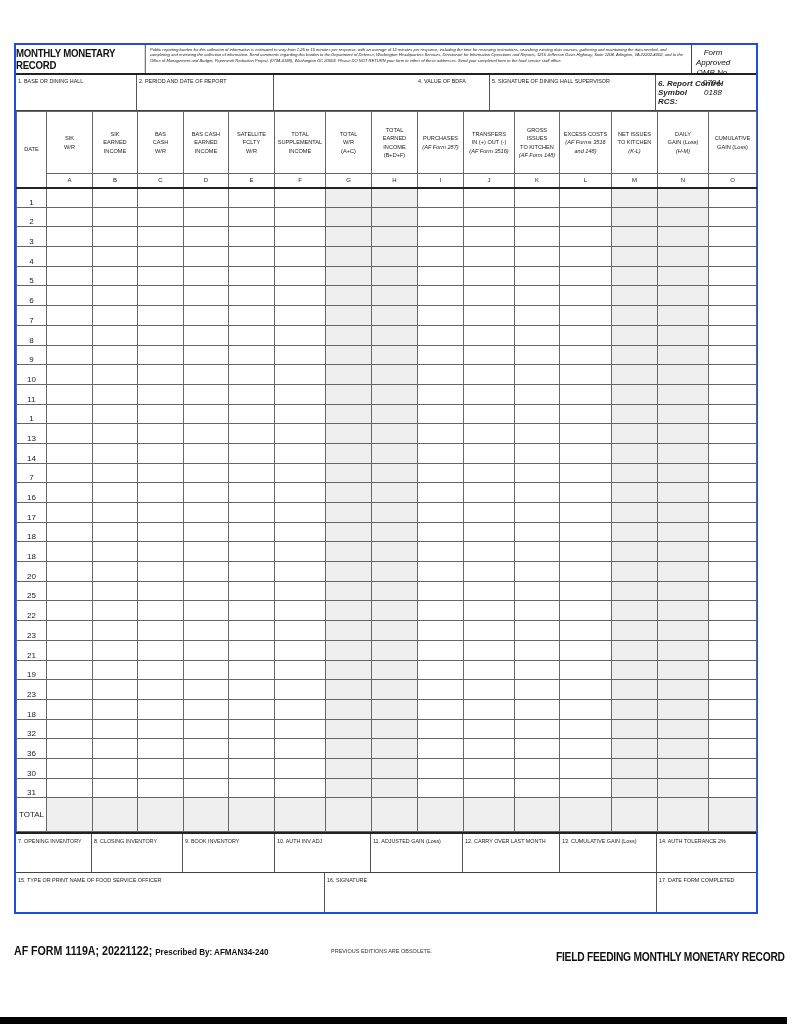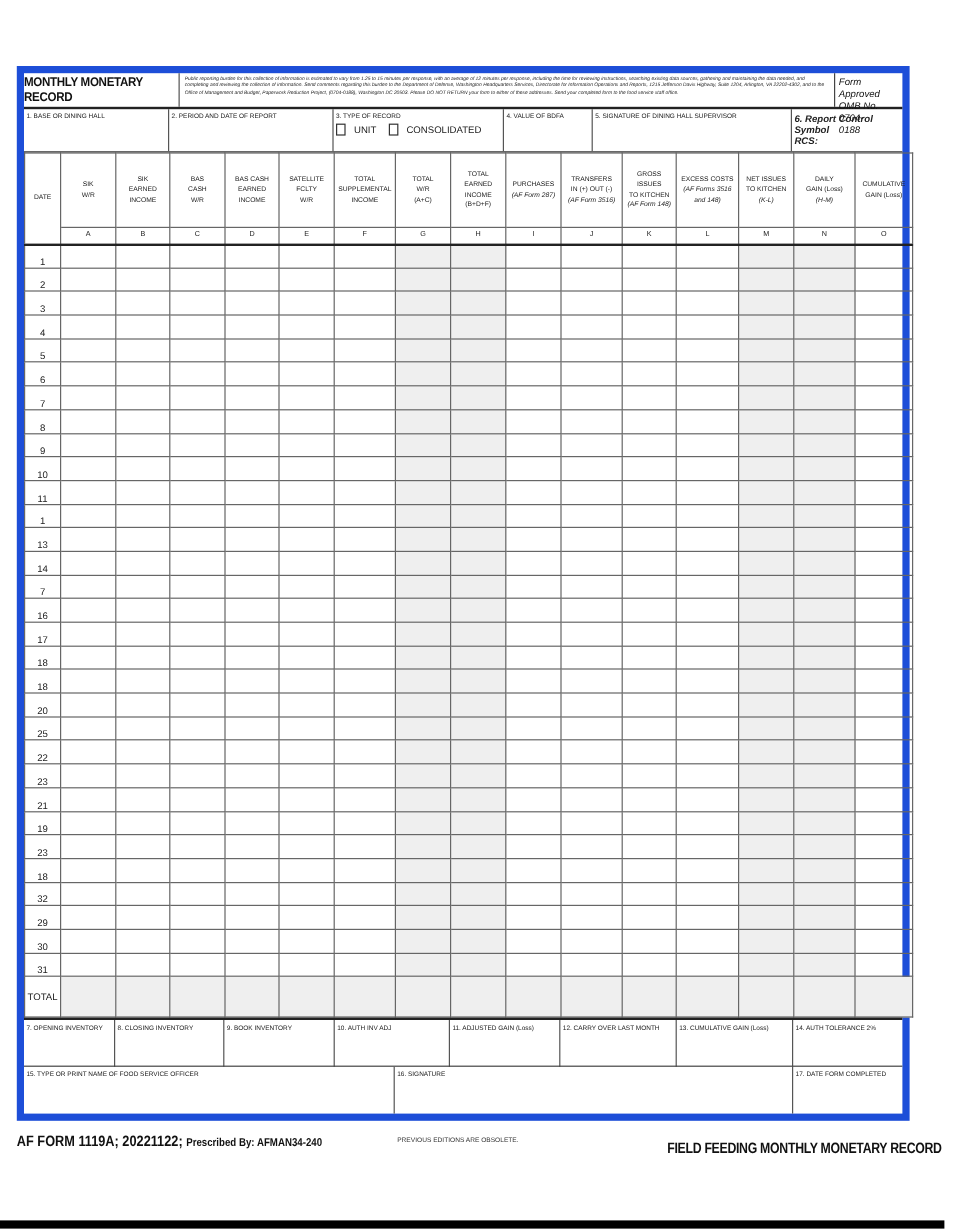--- a/index.html
+++ b/index.html
@@ -1,27 +1,27 @@
 <!DOCTYPE html>
 <html><head>
 <meta charset="utf-8">
 <style>
   * { box-sizing: border-box; margin: 0; padding: 0; }
   html, body { width: 803px; height: 1024px; background: #ffffff; overflow: hidden; }
   body { position: relative; font-family: "Liberation Sans", sans-serif; color: #111; }
 
-  .form { position: absolute; left: 14px; top: 43px; width: 744px; border: 6px solid #1d4ed8; margin-top: 12px; }
+  .form { position: absolute; left: 14px; top: 43px; width: 744px; border: 2px solid #1d4ed8; }
 
   
   .hdr { position: relative; height: 30px; border-bottom: 2px solid #222; }
   .hdr .title { position: absolute; left: 0; top: 0; width: 130px; height: 28px; border-right: 1px solid #444;
     font-weight: bold; font-size: 10.5px; letter-spacing: -0.3px; display: flex; align-items: center; justify-content: center; transform: scaleX(0.92); transform-origin: left center; width: 141px; }
   .hdr .notice { position: absolute; left: 131px; top: 1px; width: 542px; height: 28px; font-size: 4.1px; line-height: 5.3px; font-style: italic; padding: 1px 3px; color: #222; overflow: hidden; }
   .hdr .omb { position: absolute; left: 675px; top: 0; width: 43px; height: 28px; border-left: 1px solid #444;
-    font-size: 8px; line-height: 10px; padding: 3px 3px; font-style: italic; color: #111; }
+    font-size: 8px; line-height: 10px; padding: 3px 3px; font-style: italic; color: #111; text-align: center; }
 
   
   .info { position: relative; height: 36px; border-bottom: 1px solid #444; }
   .info .cell { position: absolute; top: 0; height: 35px; border-right: 1px solid #555; font-size: 5.4px; padding: 3px 2px; color: #222; }
   .info .cell.last { border-right: none; }
   .info .rcs { font-size: 8px; font-style: italic; line-height: 9px; padding-top: 4px; }
   .chk { display: inline-block; width: 8px; height: 10px; border: 1px solid #333; vertical-align: middle; margin-right: 7px; }
   .type-opts { position: absolute; left: 2px; top: 12px; font-size: 8px; display: flex; align-items: center; white-space: nowrap; }
   .type-opts span.lbl { margin-right: 10px; }
 
@@ -65,29 +65,20 @@
       <div>OMB No. 0704-0188</div>
     </div>
   </div>
 
   <div class="info">
     <div class="cell" style="left:0;width:121px;">
       <span>1. BASE OR DINING HALL</span>
     </div>
     <div class="cell" style="left:121px;width:137px;">
       <span>2. PERIOD AND DATE OF REPORT</span>
-    </div>
-    <div class="cell" style="left:258px;width:142px;">
-      <span>3. TYPE OF RECORD</span>
-      <div class="type-opts">
-        <span class="chk"></span>
-        <span class="lbl">UNIT</span>
-        <span class="chk"></span>
-        <span class="lbl">CONSOLIDATED</span>
-      </div>
     </div>
     <div class="cell" style="left:400px;width:74px;">
       <span>4. VALUE OF BDFA</span>
     </div>
     <div class="cell" style="left:474px;width:166px;">
       <span>5. SIGNATURE OF DINING HALL SUPERVISOR</span>
     </div>
     <div class="cell last rcs" style="left:640px;width:100px;font-weight:bold;">
       <div>6. Report Control Symbol</div>
       <div>RCS:</div>
@@ -685,21 +676,21 @@
           <td class="shade"></td>
           <td></td>
           <td></td>
           <td></td>
           <td></td>
           <td class="shade"></td>
           <td class="shade"></td>
           <td></td>
         </tr>
         <tr class="data-row">
-          <td class="date">29</td>
+          <td class="date">36</td>
           <td></td>
           <td></td>
           <td></td>
           <td></td>
           <td></td>
           <td></td>
           <td class="shade"></td>
           <td class="shade"></td>
           <td></td>
           <td></td>

